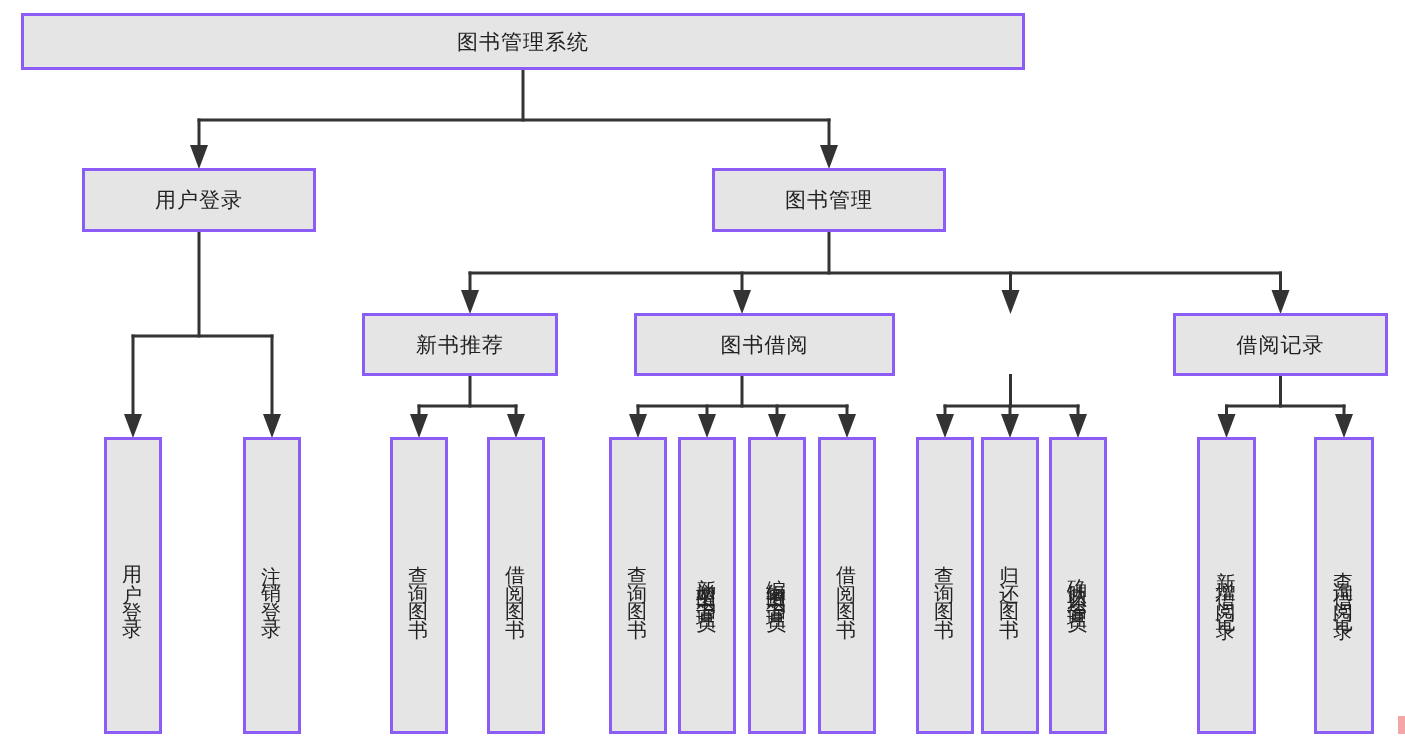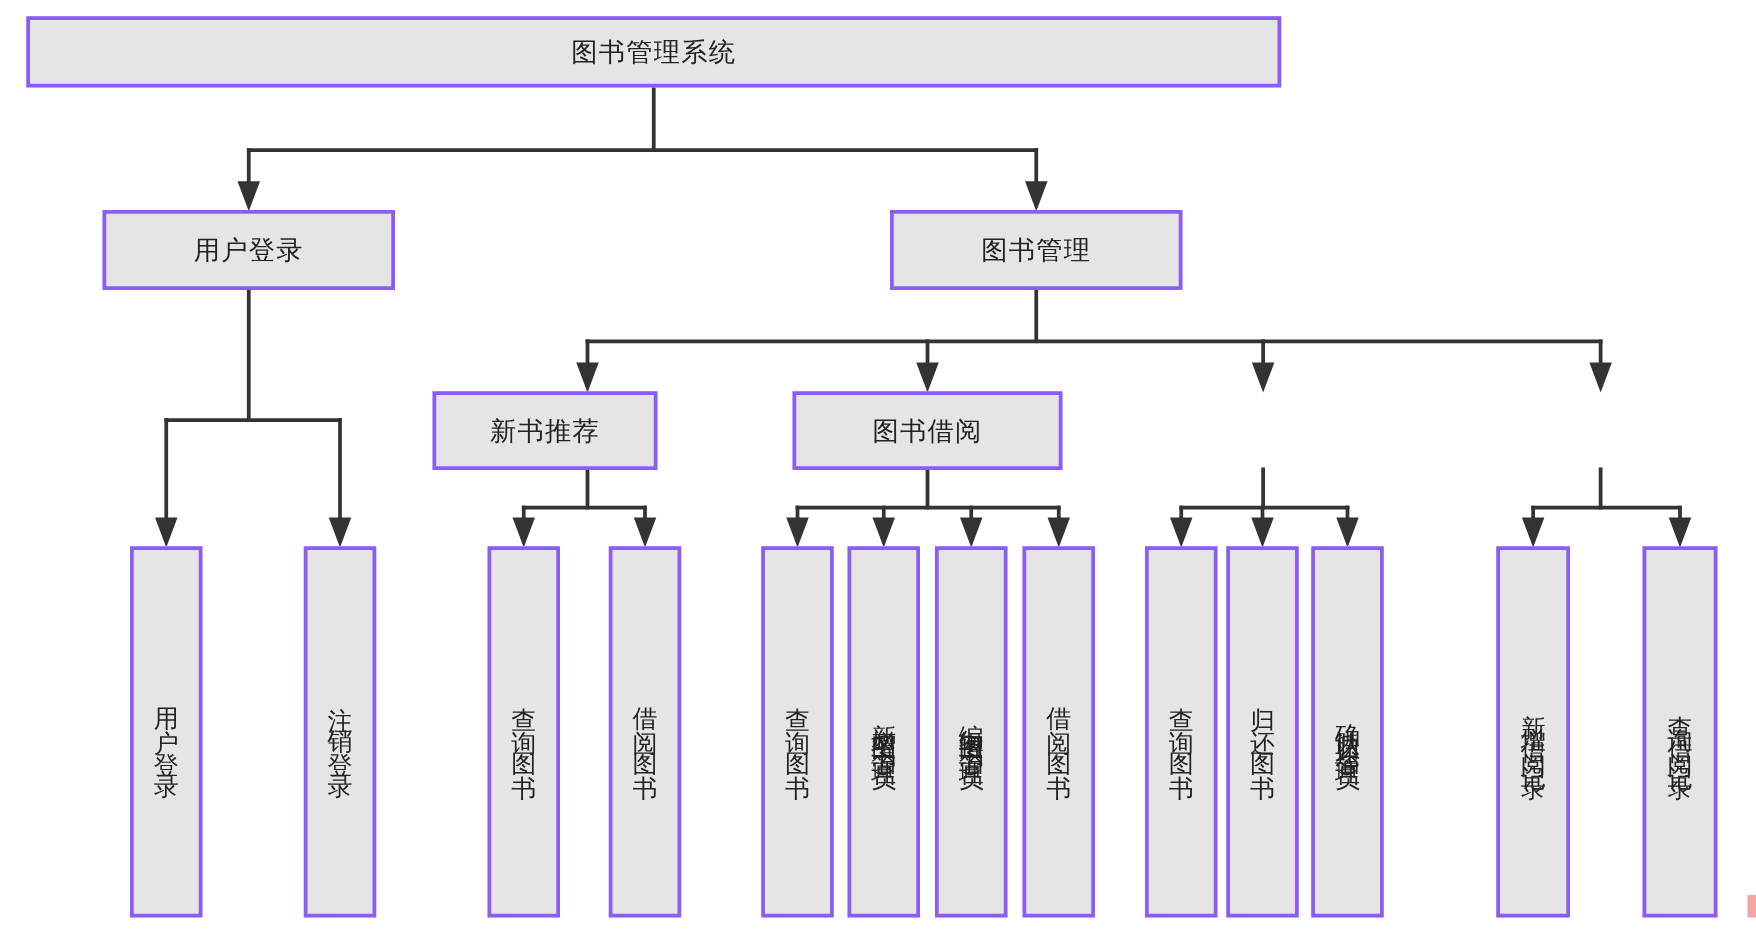--- a/index.html
+++ b/index.html
@@ -118,25 +118,28 @@
     <span class="hlabel">图书管理系统</span>
   </div>
 
   <div class="box" style="left:82px;top:168px;width:234px;height:64px;">
     <span class="hlabel">用户登录</span>
   </div>
   <div class="box" style="left:712px;top:168px;width:234px;height:64px;">
     <span class="hlabel">图书管理</span>
   </div>
 
-  <div class="box" style="left:346px;top:313px;width:180px;height:63px;">
+  <div class="box" style="left:362px;top:313px;width:196px;height:63px;">
     <span class="hlabel">新书推荐</span>
   </div>
-  <div class="box" style="left:634px;top:313px;width:216px;height:63px;">
+  <div class="box" style="left:634px;top:313px;width:261px;height:63px;">
     <span class="hlabel">图书借阅</span>
+  </div>
+  <div class="box" style="left:1173px;top:313px;width:215px;height:63px;">
+    <span class="hlabel">借阅记录</span>
   </div>
 
   <div class="box" style="left:104px;top:437px;width:58px;height:297px;">
     <span class="vlabel v4">用户登录</span>
   </div>
   <div class="box" style="left:243px;top:437px;width:58px;height:297px;">
     <span class="vlabel v4">注销登录</span>
   </div>
 
   <div class="box" style="left:390px;top:437px;width:58px;height:297px;">

